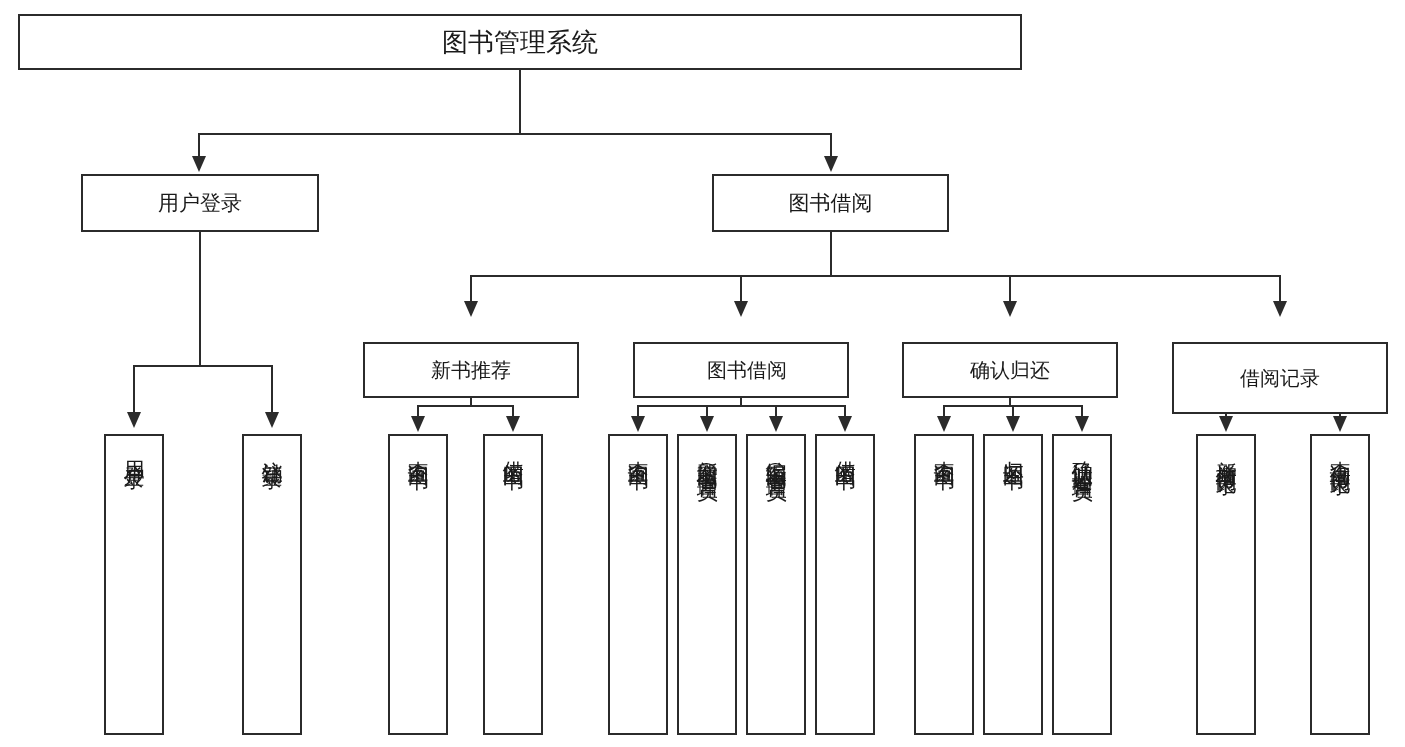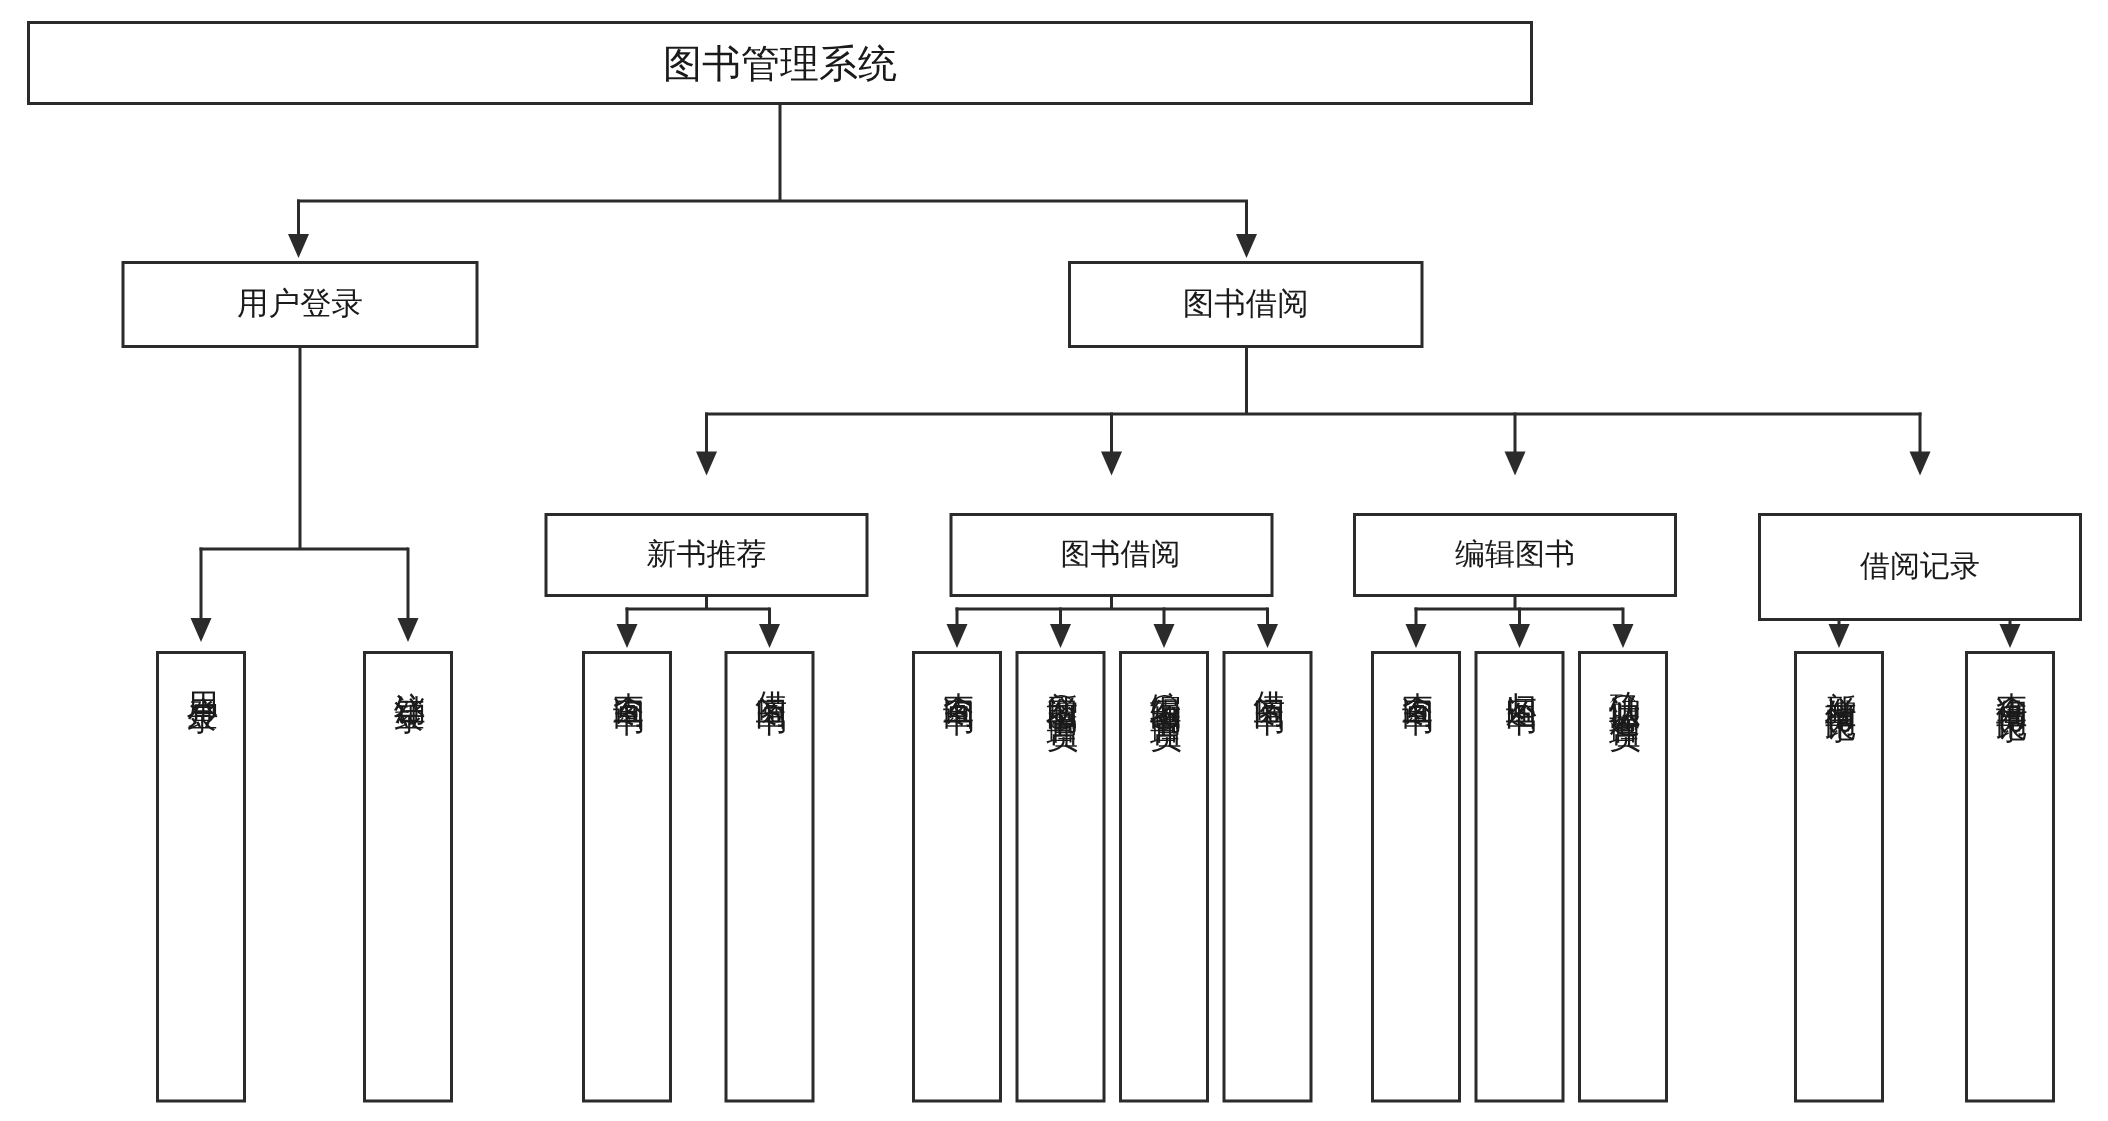--- a/index.html
+++ b/index.html
@@ -176,21 +176,21 @@
     <span>图书借阅</span>
   </div>
 
   <div class="node lvl3" style="left:363px; top:318px; width:216px; height:56px;">
     <span>新书推荐</span>
   </div>
   <div class="node lvl3" style="left:633px; top:318px; width:216px; height:56px;padding-left:12px;">
     <span>图书借阅</span>
   </div>
   <div class="node lvl3" style="left:902px; top:318px; width:216px; height:56px;">
-    <span>编辑图书</span>
+    <span>确认归还</span>
   </div>
   <div class="node lvl3" style="left:1172px; top:318px; width:216px; height:72px;">
     <span>借阅记录</span>
   </div>
 
   <div class="node leaf" style="left:104px; top:434px; width:60px; height:301px;">
     <span class="vtext">用户登录</span>
   </div>
   <div class="node leaf" style="left:242px; top:434px; width:60px; height:301px;">
     <span class="vtext">注销登录</span>

